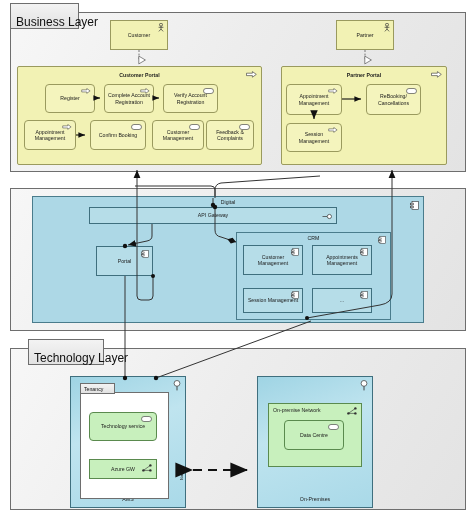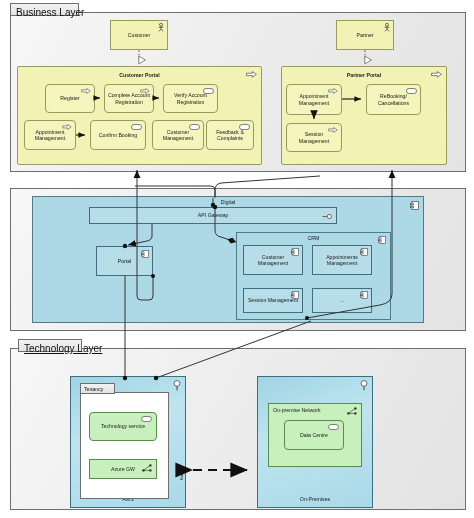--- a/index.html
+++ b/index.html
@@ -8,21 +8,21 @@
     font-family:"Liberation Sans","DejaVu Sans",sans-serif;
     color:#1b1b1b;
   }
   .canvas{position:absolute;inset:0;}
 
   
   .layer{position:absolute;box-sizing:border-box;border:1px solid #6e6e6e;
          background:linear-gradient(120deg,#f7f7f7 0%,#ededed 45%,#e3e3e3 100%);}
   .layer-tab{position:absolute;box-sizing:border-box;border:1px solid #6e6e6e;
          background:linear-gradient(180deg,#f3f3f3,#e2e2e2);
-         font-size:10px;line-height:12px;padding:3px 5px;height:13px;color:#111;
+         font-size:12px;line-height:12px;padding:12px 5px;height:13px;color:#111;
          white-space:nowrap;}
 
   
   .box{position:absolute;box-sizing:border-box;display:flex;align-items:center;
        justify-content:center;text-align:center;}
   .lbl{font-size:5.2px;line-height:6.4px;padding:0 2px;}
 
   
   .biz-actor{background:#f2f2b4;border:1px solid #9a9a5e;}
   .biz-group{background:#f2f2b4;border:1px solid #9a9a5e;border-radius:2px;}
@@ -274,21 +274,21 @@
     <span class="ico" style="right:3px;top:2px;">
       <svg width="8" height="8" viewBox="0 0 9 9">
           <rect x="2" y="0.6" width="6.4" height="7.8" fill="#fff" stroke="#333" stroke-width="0.6"></rect>
           <rect x="0.5" y="2.2" width="3" height="1.6" fill="#fff" stroke="#333" stroke-width="0.6"></rect>
           <rect x="0.5" y="5.2" width="3" height="1.6" fill="#fff" stroke="#333" stroke-width="0.6"></rect>
         </svg>
     </span>
   </div>
 
   <div class="layer" style="left:10px;top:348px;width:456px;height:162px;"></div>
-  <div class="layer-tab" style="left:18px;top:339px;width:64px;text-decoration:underline;">
+  <div class="layer-tab" style="left:28px;top:339px;width:76px;">
     <span>Technology Layer</span>
   </div>
 
   <div class="tech-node" style="position:absolute;left:70px;top:376px;width:114px;height:130px;">
     <div class="title-n" style="bottom:4px;">AWS</div>
     <span class="ico" style="right:4px;top:3px;">
       <svg width="8" height="11" viewBox="0 0 8 11">
           <circle cx="4" cy="3.4" r="2.9" fill="#fff" stroke="#333" stroke-width="0.7"></circle>
           <path d="M4 6.3V10.4" stroke="#333" stroke-width="0.9"></path>
         </svg>

